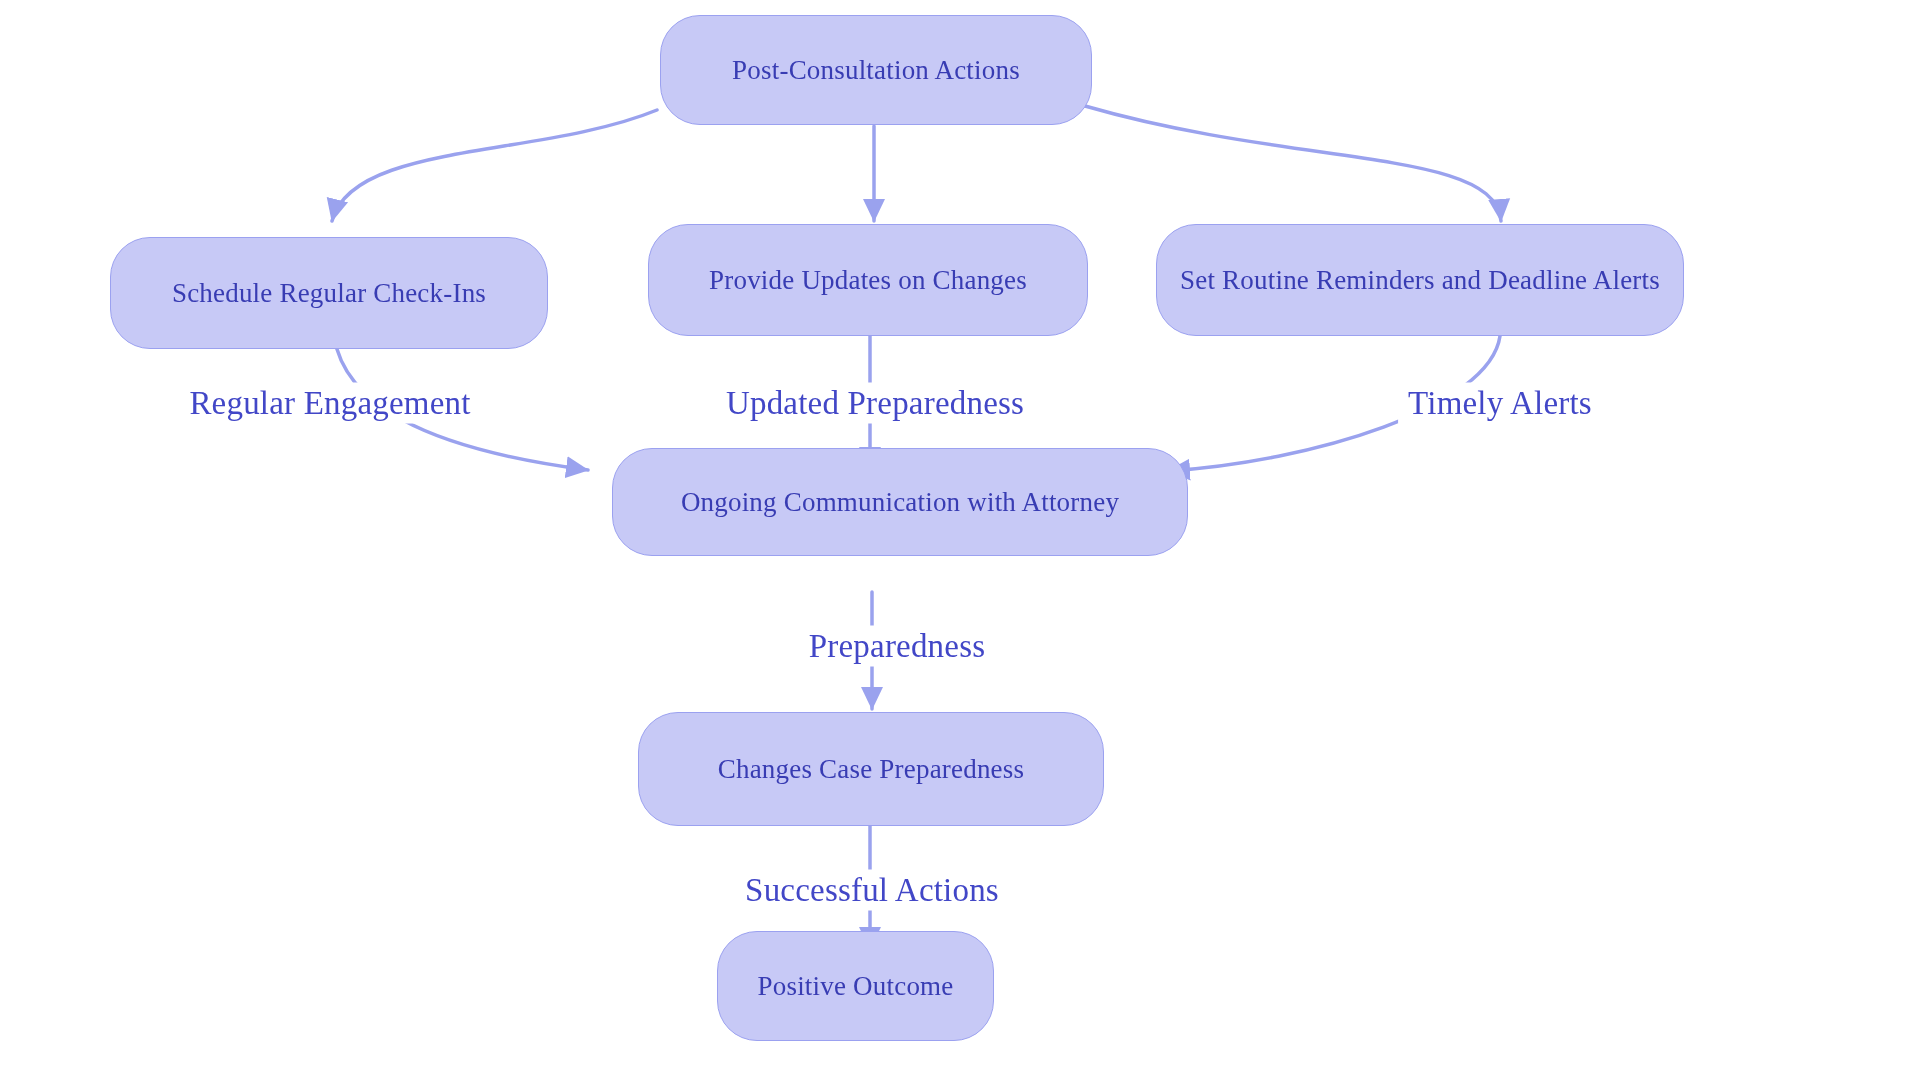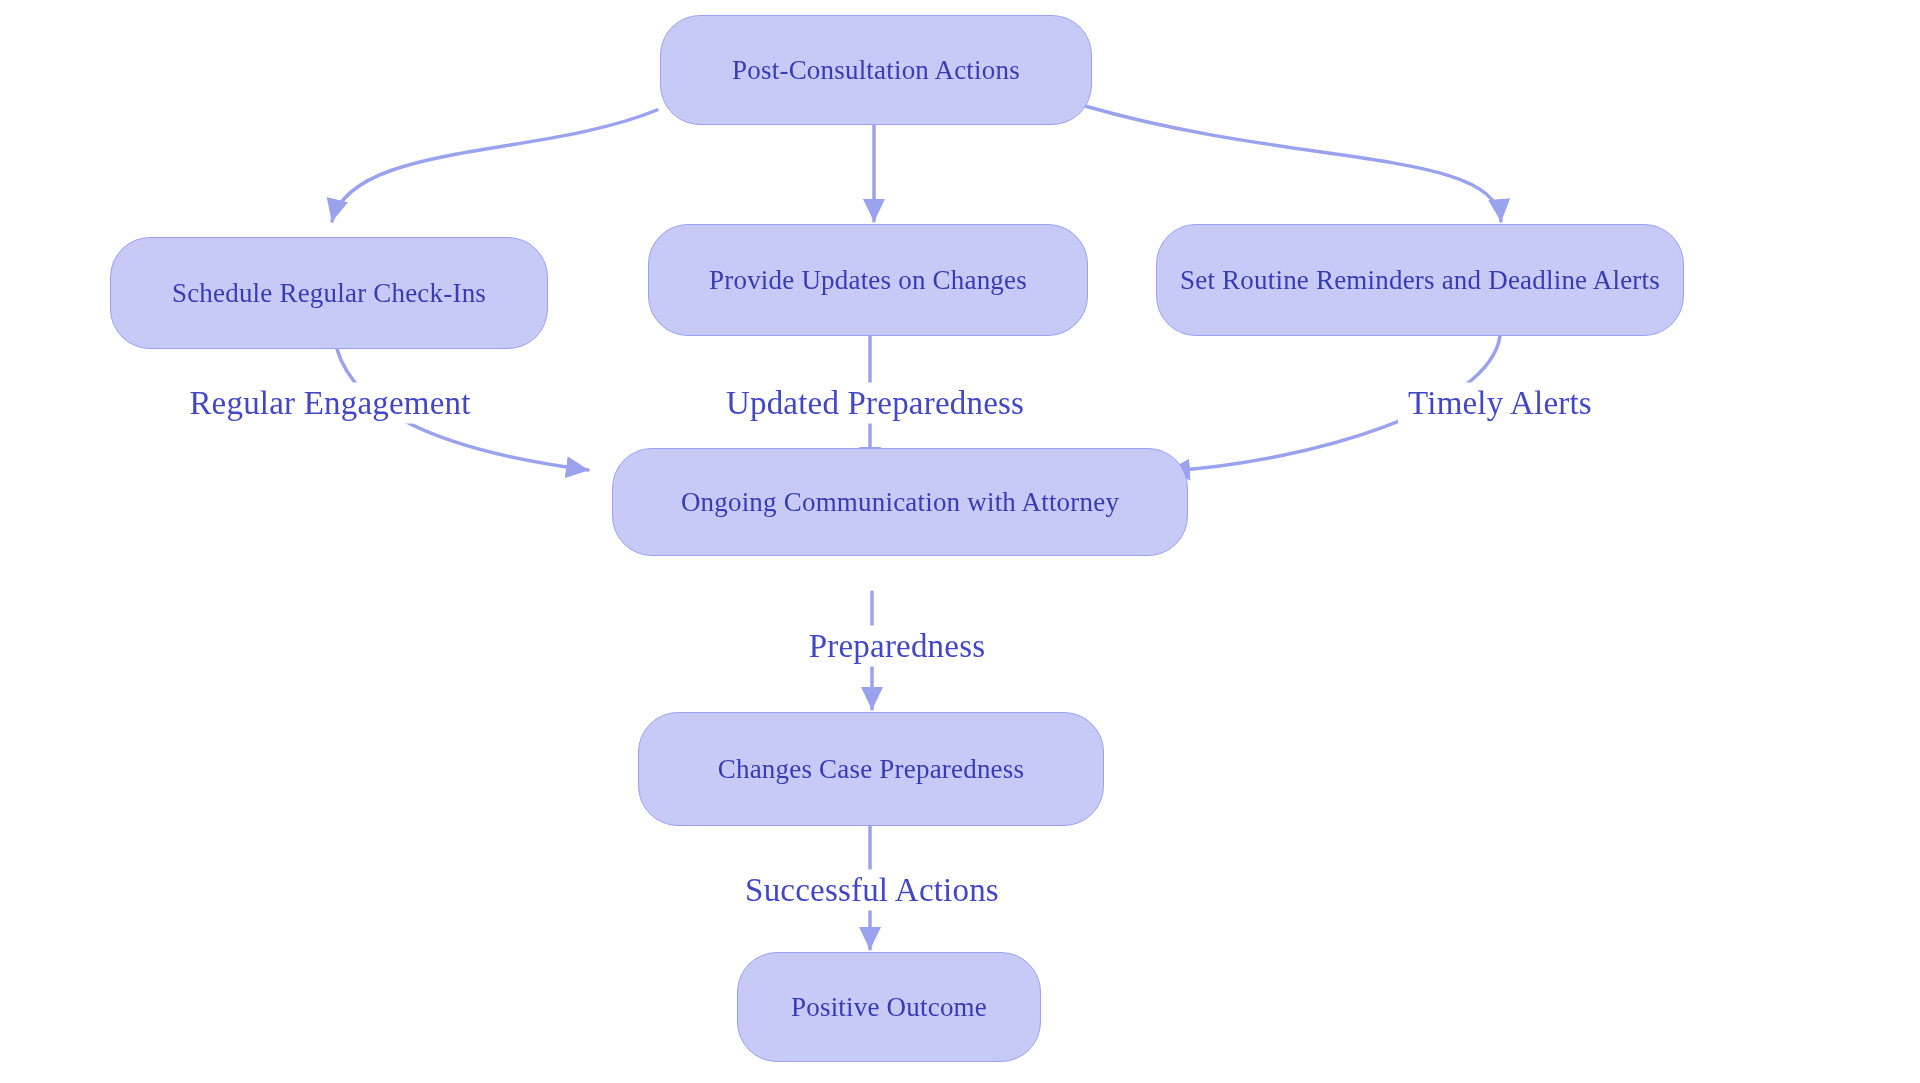--- a/index.html
+++ b/index.html
@@ -83,21 +83,21 @@
       </div>
       <div class="node" style="left: 1156px; top: 224px; width: 528px; height: 112px;">
         <span>Set Routine Reminders and Deadline Alerts</span>
       </div>
       <div class="node" style="left: 584px; top: 448px; width: 576px; height: 108px; margin-left: 28px;">
         <span>Ongoing Communication with Attorney</span>
       </div>
       <div class="node" style="left: 638px; top: 712px; width: 466px; height: 114px;">
         <span>Changes Case Preparedness</span>
       </div>
-      <div class="node" style="left: 717px; top: 952px; width: 304px; height: 110px; margin-left: 20px;">
+      <div class="node" style="left: 717px; top: 931px; width: 277px; height: 110px;">
         <span>Positive Outcome</span>
       </div>
     </div>
   <div id="label-group">
       <div class="edge-label" style="left: 330px; top: 403px;">Regular Engagement</div>
       <div class="edge-label" style="left: 875px; top: 403px;">Updated Preparedness</div>
       <div class="edge-label" style="left: 1500px; top: 403px;">Timely Alerts</div>
       <div class="edge-label" style="left: 897px; top: 646px;">Preparedness</div>
       <div class="edge-label" style="left: 872px; top: 890px;">Successful Actions</div>
     </div>

